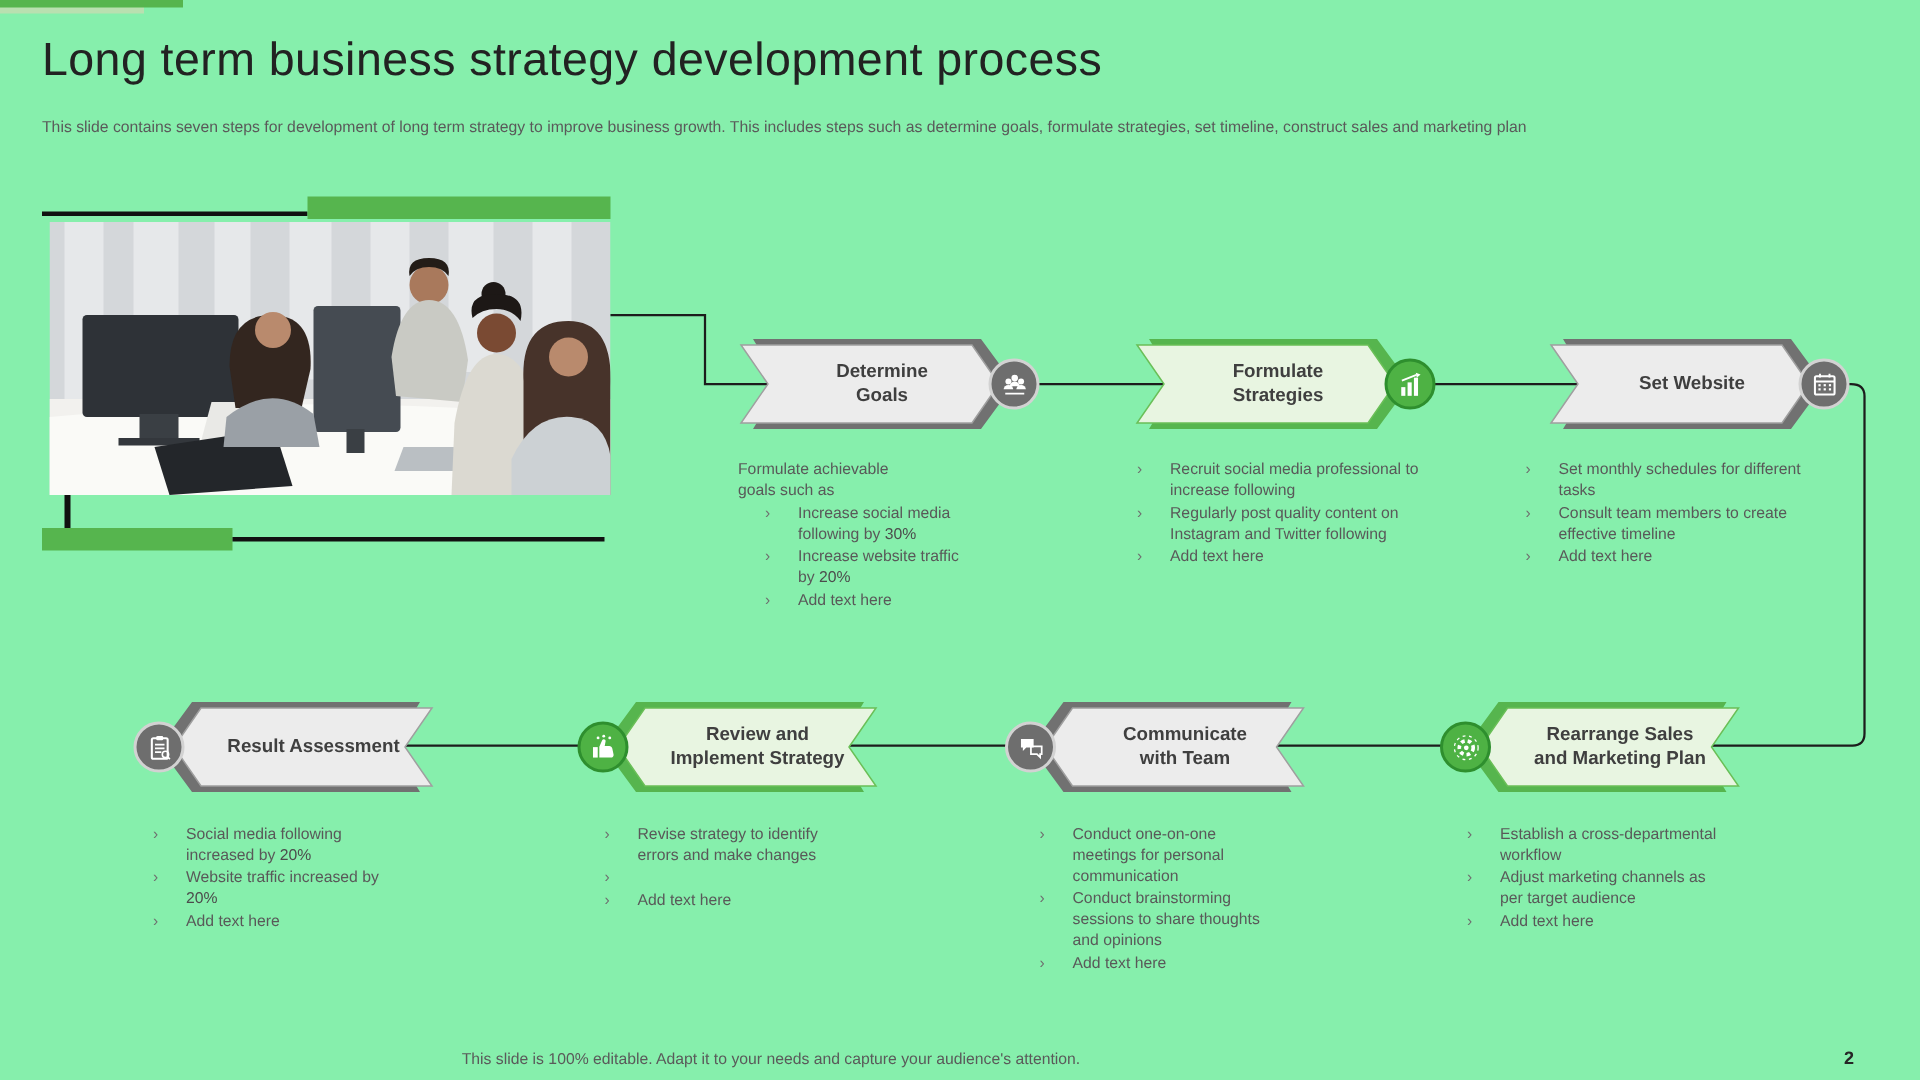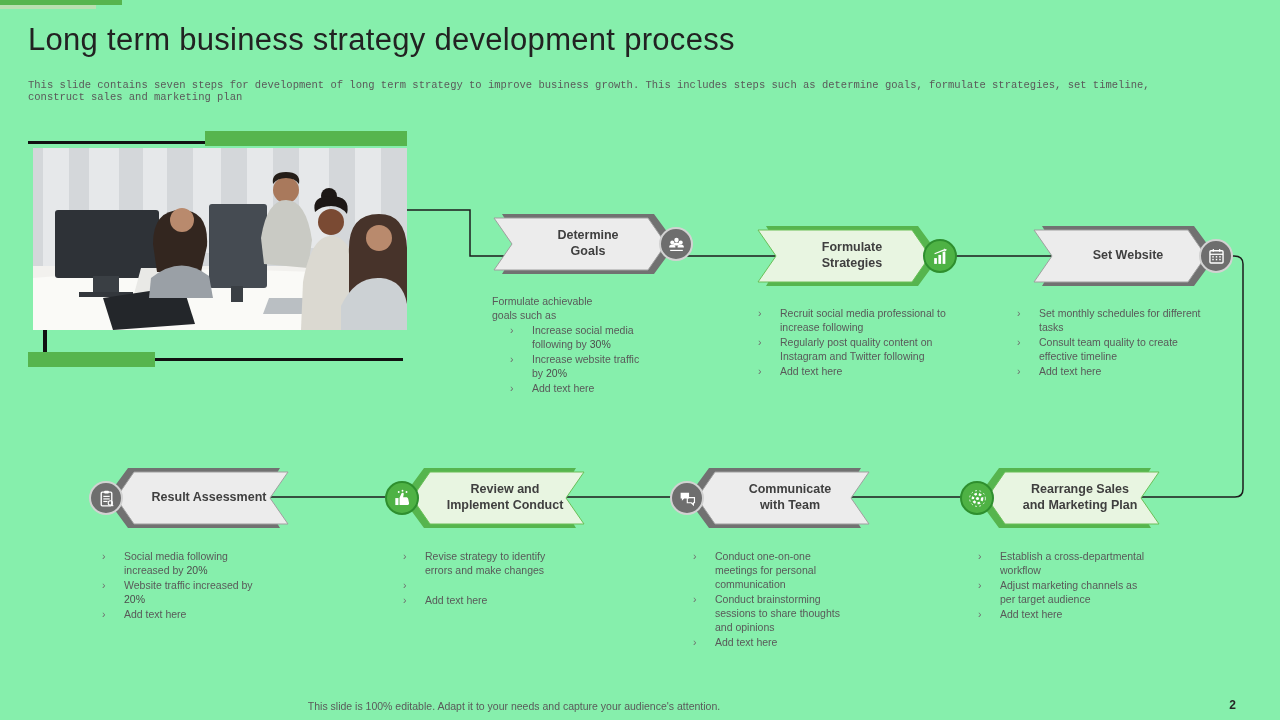--- a/index.html
+++ b/index.html
@@ -6,21 +6,21 @@
   .slide{position:relative;width:1280px;height:720px;background:#86efac;overflow:hidden;
          font-family:"Liberation Sans",sans-serif;}
   .abs{position:absolute;}
 
   
   .accent-light{left:0;top:0;width:96px;height:9px;background:#b9e0b0;}
   .accent-dark{left:0;top:0;width:122px;height:5px;background:#56b54e;}
 
   
   .title{left:28px;top:22px;width:1100px;font-size:31px;letter-spacing:.3px;color:#222;}
-  .subtitle{left:28px;top:79px;width:1180px;font-size:10.5px;color:#5a5a5a;font-family:Liberation Mono, monospace;}
+  .subtitle{left:28px;top:79px;width:1180px;font-size:10.5px;color:#5a5a5a;}
 
   
   .deco-line{background:#111;}
   .deco-green{background:#56b54e;}
   .photo{left:33px;top:148px;width:374px;height:182px;}
 
   
   .connectors{left:0;top:0;width:1280px;height:720px;pointer-events:none;}
 
   
@@ -112,21 +112,21 @@
 
     <path d="M316,106 q-2,-40 30,-40 q30,0 28,44 l0,72 l-58,0 Z" fill="#47332a"></path>
     <circle cx="346" cy="90" r="13" fill="#b98a6d"></circle>
     <path d="M308,158 q14,-30 40,-28 q22,2 26,26 l0,26 l-66,0 Z" fill="#ccd1d4"></path>
   </svg>
 
   <svg class="connectors abs" viewBox="0 0 1280 720">
     <path d="M407,210 H470 V256 H1234 Q1243,256 1243,264 V489 Q1243,497 1235,497 H106" fill="none" stroke="#1c1c1c" stroke-width="1.5"></path>
   </svg>
 
-  <div class="step row-top gray" style="left:492px;top:212px;">
+  <div class="step row-top gray" style="left:492px;top:224px;">
     <svg class="banner" viewBox="0 0 200 64">
       <polygon class="banner-back" points="10,2 162,2 184,32 162,62 10,62 28,32"></polygon>
       <polygon class="banner-front" points="2,6 156,6 174,32 156,58 2,58 20,32"></polygon>
     </svg>
     <div class="step-title">Determine
 Goals</div>
     <div class="step-circle">
       <svg width="19" height="19" viewBox="0 0 18 18" fill="#ffffff">
         <circle cx="5" cy="7" r="1.9"></circle>
           <path d="M2,11.8 a3,2.7 0 0 1 6,0 z"></path>
@@ -213,21 +213,21 @@
       </svg>
     </div>
     <div class="textblock" style="left:-20px;top:83px;width:190px;">
       <div>
           <div class="bullet">
             <span class="marker">›</span>
             <span>Set monthly schedules for different tasks</span>
           </div>
           <div class="bullet">
             <span class="marker">›</span>
-            <span>Consult team quality to create effective timeline</span>
+            <span>Consult team members to create effective timeline</span>
           </div>
           <div class="bullet">
             <span class="marker">›</span>
             <span>Add text here</span>
           </div>
         </div>
     </div>
   </div>
 
   <div class="step row-bottom green" style="left:961px;top:466px;">
@@ -292,21 +292,21 @@
         </div>
     </div>
   </div>
 
   <div class="step row-bottom green" style="left:386px;top:466px;">
     <svg class="banner flip" viewBox="0 0 200 64">
       <polygon class="banner-back" points="10,2 162,2 184,32 162,62 10,62 28,32"></polygon>
       <polygon class="banner-front" points="2,6 156,6 174,32 156,58 2,58 20,32"></polygon>
     </svg>
     <div class="step-title">Review and
-Implement Conduct</div>
+Implement Strategy</div>
     <div class="step-circle">
       <svg width="19" height="19" viewBox="0 0 18 18">
         <rect x="2.2" y="8.6" width="3" height="6.6" fill="#fff"></rect>
         <path d="M6.2,15.2 L6.2,8.4 L8,4.2 c.5,-1.1 2.4,-.6 2.2,.6 L9.6,7.9 h2.9 c.9,0 1.7,.6 1.9,1.5 l.8,3.8 c.2,1 -.6,2 -1.7,2 z" fill="#fff"></path>
         <circle cx="5.4" cy="2.8" r=".9" fill="#fff"></circle>
           <circle cx="9" cy="1.7" r=".9" fill="#fff"></circle>
           <circle cx="12.8" cy="2.8" r=".9" fill="#fff"></circle>
       </svg>
     </div>
     <div class="textblock" style="left:12px;top:84px;width:172px;">

